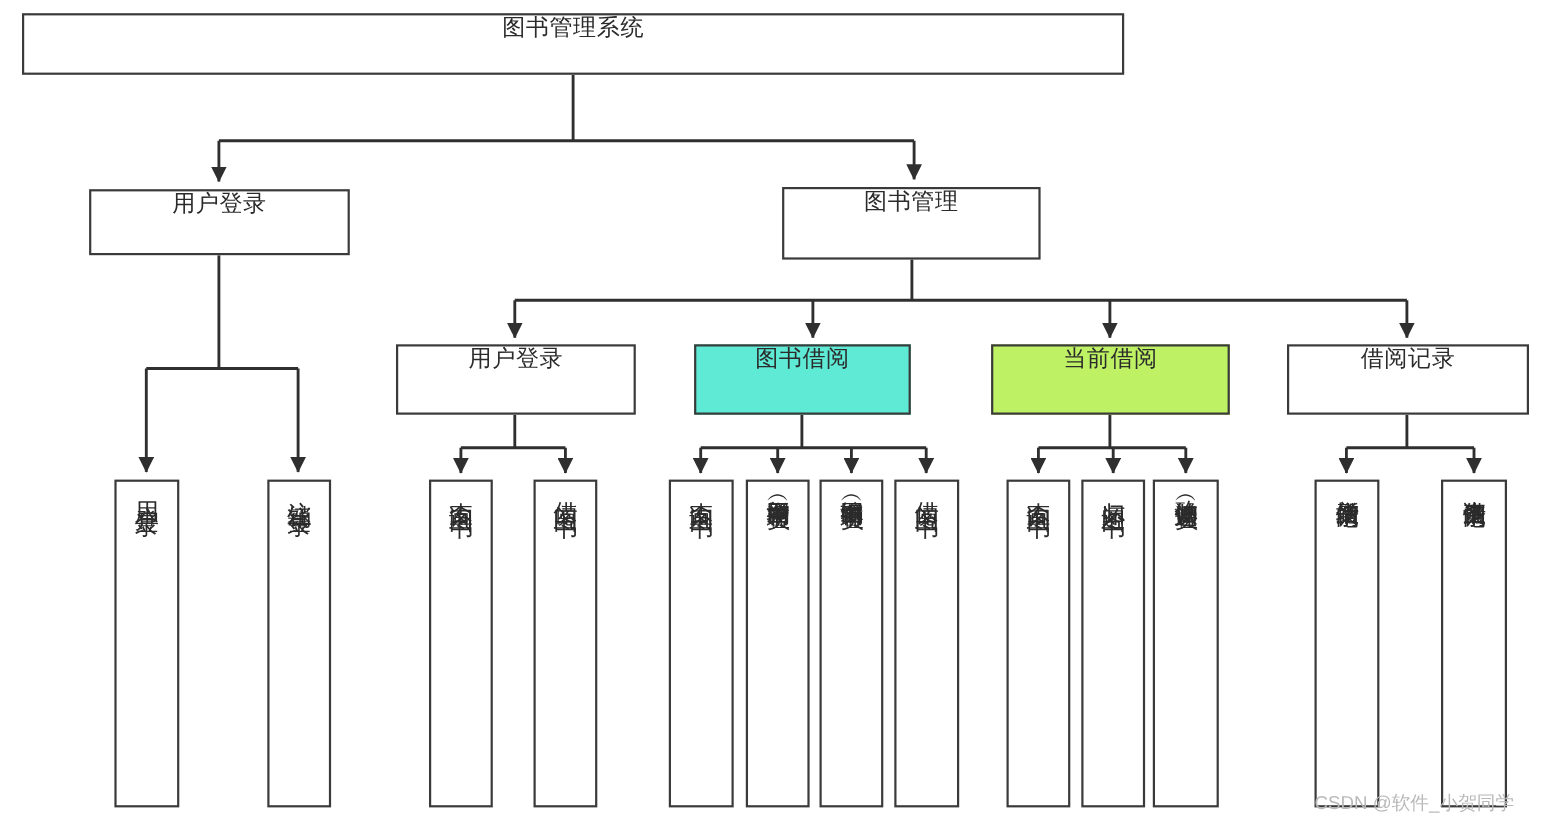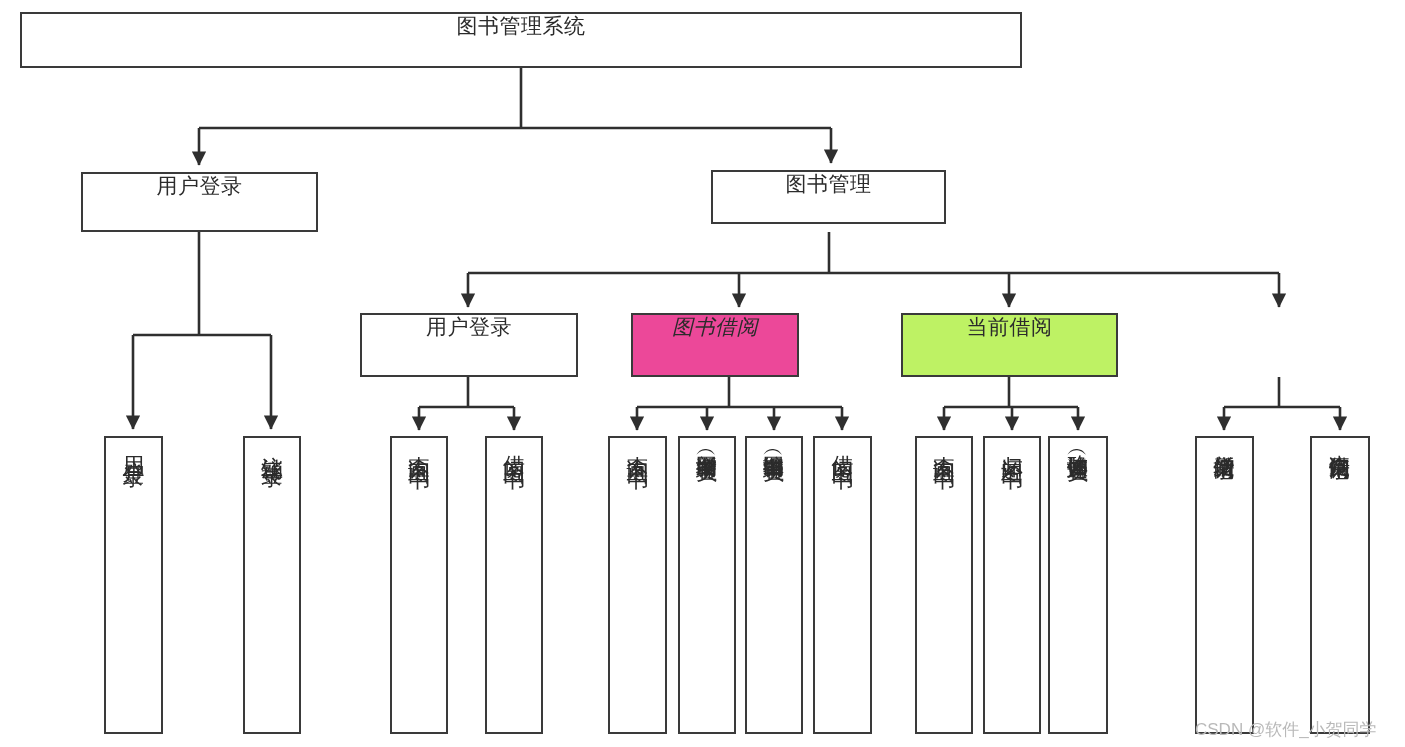--- a/index.html
+++ b/index.html
@@ -134,33 +134,36 @@
     </g>
   </svg>
 
   <div class="node" id="node-root" style="left: 20px; top: 12px; width: 1002px; height: 56px; border-color: rgb(58, 58, 58); background: rgb(255, 255, 255);">
     <span class="node-label" style="color: rgb(43, 43, 43);">图书管理系统</span>
   </div>
 
   <div class="node" id="node-l2-0" style="left: 81px; top: 172px; width: 237px; height: 60px; border-color: rgb(58, 58, 58); background: rgb(255, 255, 255);">
     <span class="node-label" style="color: rgb(43, 43, 43);">用户登录</span>
   </div>
-  <div class="node" id="node-l2-1" style="left: 711px; top: 170px; width: 235px; height: 54px; border-color: rgb(58, 58, 58); background: rgb(255, 255, 255);">
+  <div class="node" id="node-l2-1" style="left: 711px; top: 170px; width: 235px; height: 66px; border-color: rgb(58, 58, 58); background: rgb(255, 255, 255);">
     <span class="node-label" style="color: rgb(43, 43, 43);">图书管理</span>
   </div>
 
   <div class="node" id="node-l3-0" style="left: 360px; top: 313px; width: 218px; height: 64px; border-color: rgb(58, 58, 58); background: rgb(255, 255, 255);">
     <span class="node-label" style="color: rgb(43, 43, 43);">用户登录</span>
   </div>
-  <div class="node" id="node-l3-1" style="left: 631px; top: 313px; width: 168px; height: 64px; border-color: rgb(58, 58, 58); background: #ec4899; font-style: italic;">
+  <div class="node" id="node-l3-1" style="left: 631px; top: 313px; width: 197px; height: 64px; border-color: rgb(58, 58, 58); background: #5eead4;">
     <span class="node-label" style="color: rgb(43, 43, 43);">图书借阅</span>
   </div>
   <div class="node" id="node-l3-2" style="left: 901px; top: 313px; width: 217px; height: 64px; border-color: rgb(58, 58, 58); background: #bef264;">
     <span class="node-label" style="color: rgb(43, 43, 43);">当前借阅</span>
   </div>
+  <div class="node" id="node-l3-3" style="left: 1170px; top: 313px; width: 220px; height: 64px; border-color: rgb(58, 58, 58); background: rgb(255, 255, 255);">
+    <span class="node-label" style="color: rgb(43, 43, 43);">借阅记录</span>
+  </div>
 
   <div class="node vertical" id="node-leaf-0" style="left: 104px; top: 436px; width: 59px; height: 298px; border-color: rgb(58, 58, 58); background: rgb(255, 255, 255);">
     <span class="node-label" style="color: rgb(43, 43, 43);">用户登录</span>
   </div>
   <div class="node vertical" id="node-leaf-1" style="left: 243px; top: 436px; width: 58px; height: 298px; border-color: rgb(58, 58, 58); background: rgb(255, 255, 255);">
     <span class="node-label" style="color: rgb(43, 43, 43);">注销登录</span>
   </div>
   <div class="node vertical" id="node-leaf-2" style="left: 390px; top: 436px; width: 58px; height: 298px; border-color: rgb(58, 58, 58); background: rgb(255, 255, 255);">
     <span class="node-label" style="color: rgb(43, 43, 43);">查询图书</span>
   </div>

